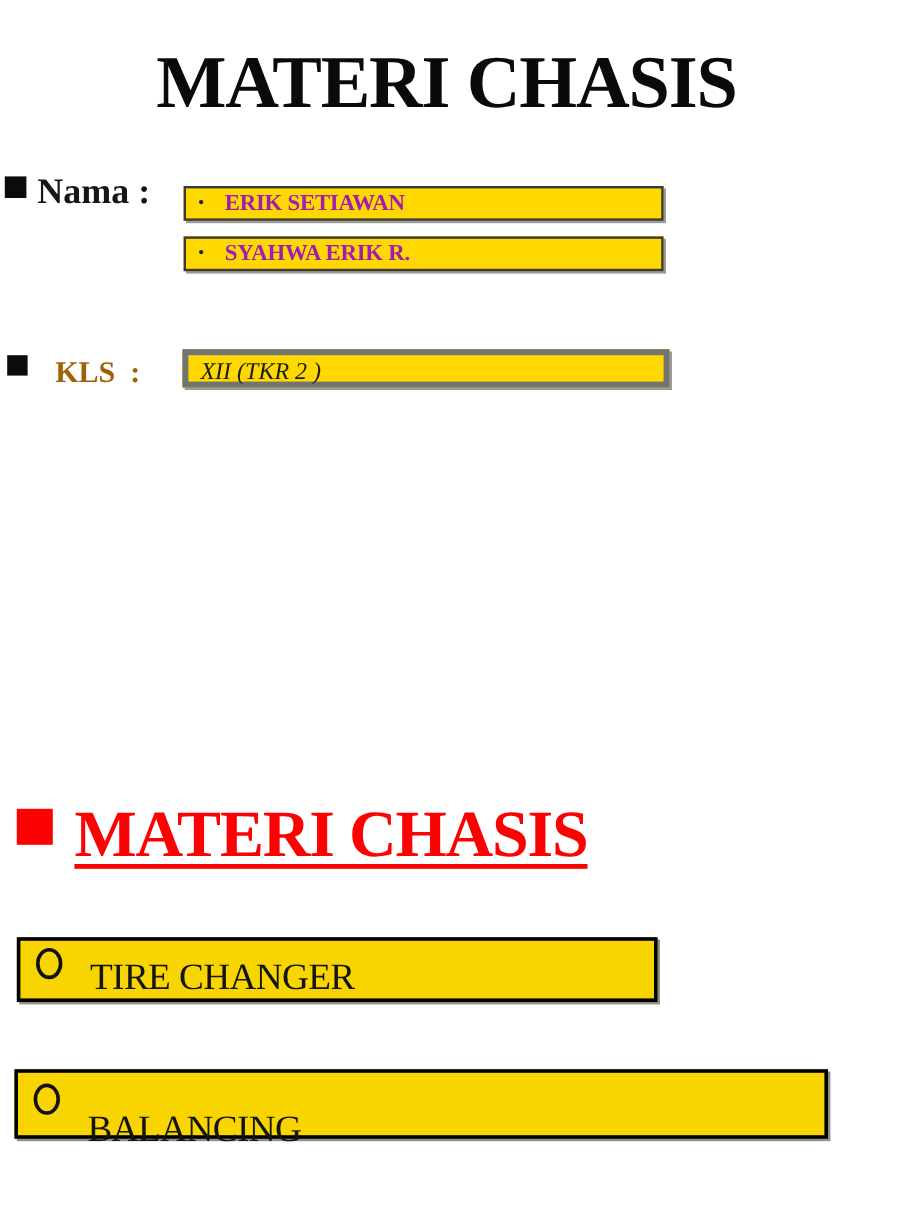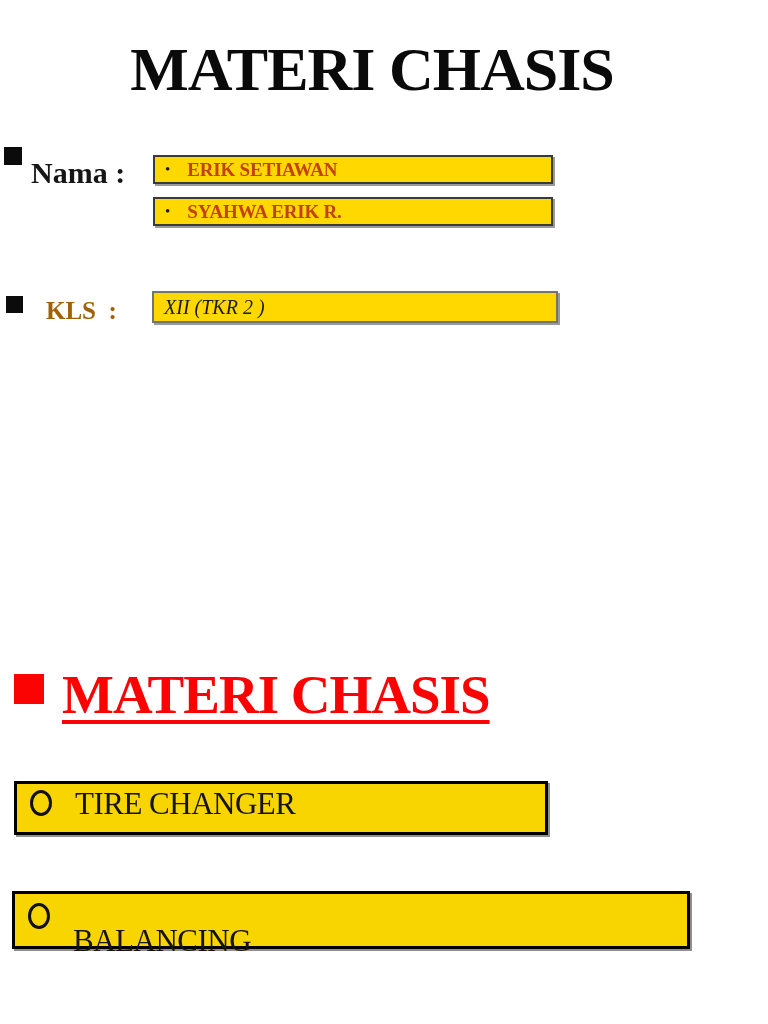--- a/index.html
+++ b/index.html
@@ -40,21 +40,20 @@
 
   
   .nama-label {
     position: absolute;
     left: 31px;
     top: 143px;
     font-size: 30px;
     font-weight: bold;
     white-space: pre;
     color: #161616;
-    margin-top: 13px;
   }
   .name-box {
     position: absolute;
     left: 153px;
     width: 400px;
     height: 29px;
     background: #ffd800;
     border: 2px solid #3a3a3a;
     box-shadow: 2px 2px 0 #9a9a9a;
     display: flex;
@@ -65,41 +64,41 @@
   .name-box-2 { top: 197px; }
   .name-box .dot {
     font-size: 15px;
     margin: 0 17px 0 10px;
     color: #1c1c1c;
   }
   .name-box .name-text {
     font-size: 19px;
     font-weight: 600;
     letter-spacing: -0.2px;
-    color: #c2410c;
+    color: #a21caf;
   }
 
   
   .kls-label {
     position: absolute;
     left: 46px;
     top: 297px;
     font-size: 25px;
     font-weight: bold;
     white-space: pre;
     color: #a16207;
   }
   .kls-box {
     position: absolute;
     left: 152px;
     top: 291px;
     width: 406px;
     height: 32px;
     background: #ffd800;
-    border: 2px solid #737373;
+    border: 5px solid #737373;
     box-shadow: 2px 2px 0 #9a9a9a;
     box-sizing: border-box;
     padding: 3px 0 0 10px;
   }
   .kls-value {
     font-size: 20px;
     font-style: italic;
     font-weight: 500;
     color: #1c1c1c;
     white-space: pre;
@@ -137,21 +136,21 @@
     width: 16px;
     height: 20px;
     border: 3px solid #111111;
     border-radius: 50%;
     background: transparent;
   }
   .topic-box-2 .ring-bullet { top: 9px; }
   .topic-text {
     position: absolute;
     left: 58px;
-    top: 2px;
+    top: 12px;
     font-size: 31px;
     font-weight: 500;
     letter-spacing: -0.5px;
     color: #141414;
     white-space: pre;
   }
   .topic-box-2 .topic-text { top: 13px; margin-top: 16px; }
 </style>
 </head>
 <body>

